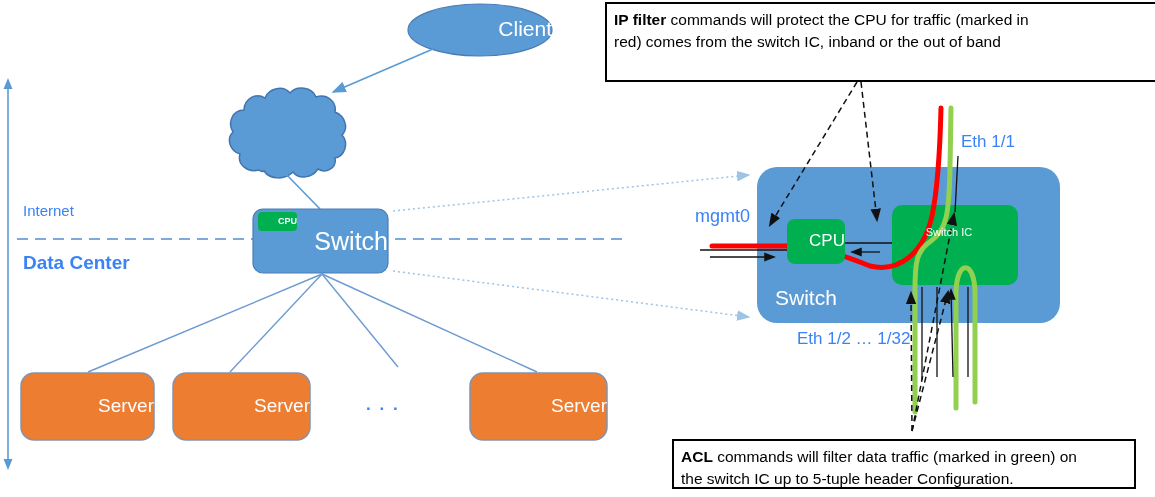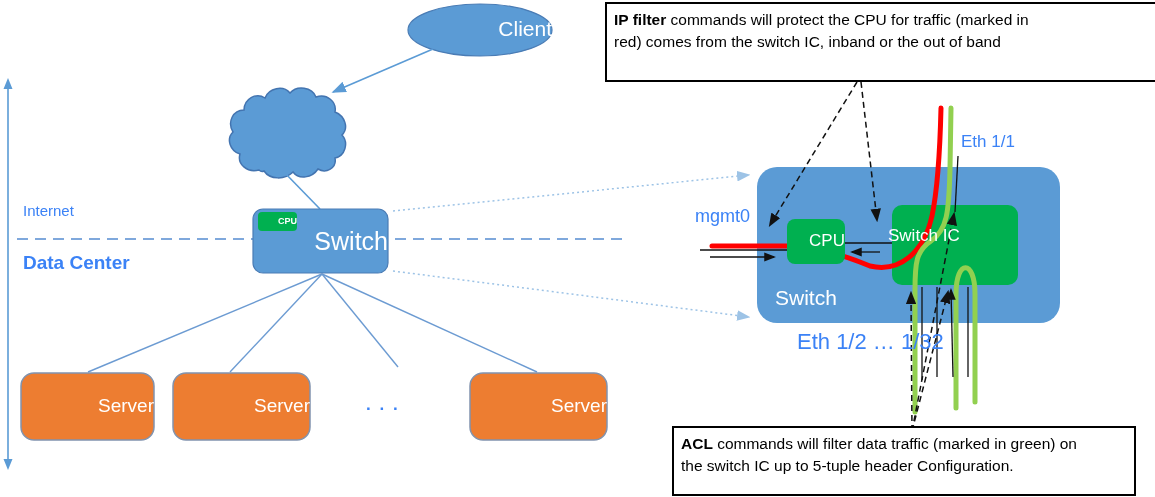--- a/index.html
+++ b/index.html
@@ -11,21 +11,21 @@
   .lbl{position:absolute;z-index:3;color:#3b82f6;white-space:nowrap;}
   .white{color:#fff;}
   .center{text-align:right;}
   .note{
     position:absolute;z-index:4;background:#fff;border:2px solid #000;
     color:#000;font-size:15.5px;line-height:22px;padding:5px 7px;
     box-sizing:border-box;
   }
   .note-line{white-space:nowrap;}
   #note-ip{left:605px;top:2px;width:585px;height:80px;}
-  #note-acl{left:672px;top:426px;width:464px;height:70px;}
+  #note-acl{left:672px;top:439px;width:464px;height:50px;}
   b{font-weight:bold;}
 </style>
 </head>
 <body>
 
 <div id="canvas">
 
   <svg id="diagram-svg" width="1155" height="497" viewBox="0 0 1155 497">
     <defs>
       <marker id="ab" markerWidth="9" markerHeight="7" refX="8" refY="3.5" orient="auto">
@@ -110,23 +110,23 @@
   <div class="lbl white center" style="left:253px;top:227px;width:135px;font-size:25px;">Switch</div>
   <div class="lbl white center" style="left:258px;top:212px;width:39px;height:19px;line-height:19px;font-size:9px;font-weight:bold;">CPU</div>
   <div class="lbl white center" style="left:21px;top:395px;width:133px;font-size:19px;">Server</div>
   <div class="lbl white center" style="left:173px;top:395px;width:137px;font-size:19px;">Server</div>
   <div class="lbl white center" style="left:470px;top:395px;width:137px;font-size:19px;">Server</div>
   <div class="lbl" style="left:366px;top:395px;font-size:17px;font-weight:bold;letter-spacing:2px;">. . .</div>
 
   <div class="lbl" style="left:695px;top:206px;font-size:18px;">mgmt0</div>
   <div class="lbl white" style="left:775px;top:286px;font-size:21px;">Switch</div>
   <div class="lbl white center" style="left:787px;top:231px;width:58px;font-size:17px;">CPU</div>
-  <div class="lbl white" style="left:888px;top:226px;width:122px;text-align:left;font-size:17px;">Switch IC</div>
+  <div class="lbl white" style="left:888px;top:226px;width:122px;text-align:center;font-size:11px;">Switch IC</div>
   <div class="lbl" style="left:961px;top:132px;font-size:17px;">Eth 1/1</div>
-  <div class="lbl" style="left:797px;top:329px;font-size:22px;">Eth 1/2 … 1/32</div>
+  <div class="lbl" style="left:797px;top:329px;font-size:17px;">Eth 1/2 … 1/32</div>
 
   <div class="note" id="note-ip">
     <div class="note-line"><b>IP filter</b><span> commands will protect the CPU for traffic (marked in</span></div>
     <div class="note-line">red) comes from the switch IC, inband or the out of band</div>
   </div>
 
   <div class="note" id="note-acl">
     <div class="note-line"><b>ACL</b><span> commands will filter data traffic (marked in green) on</span></div>
     <div class="note-line">the switch IC up to 5-tuple header Configuration.</div>
   </div>

